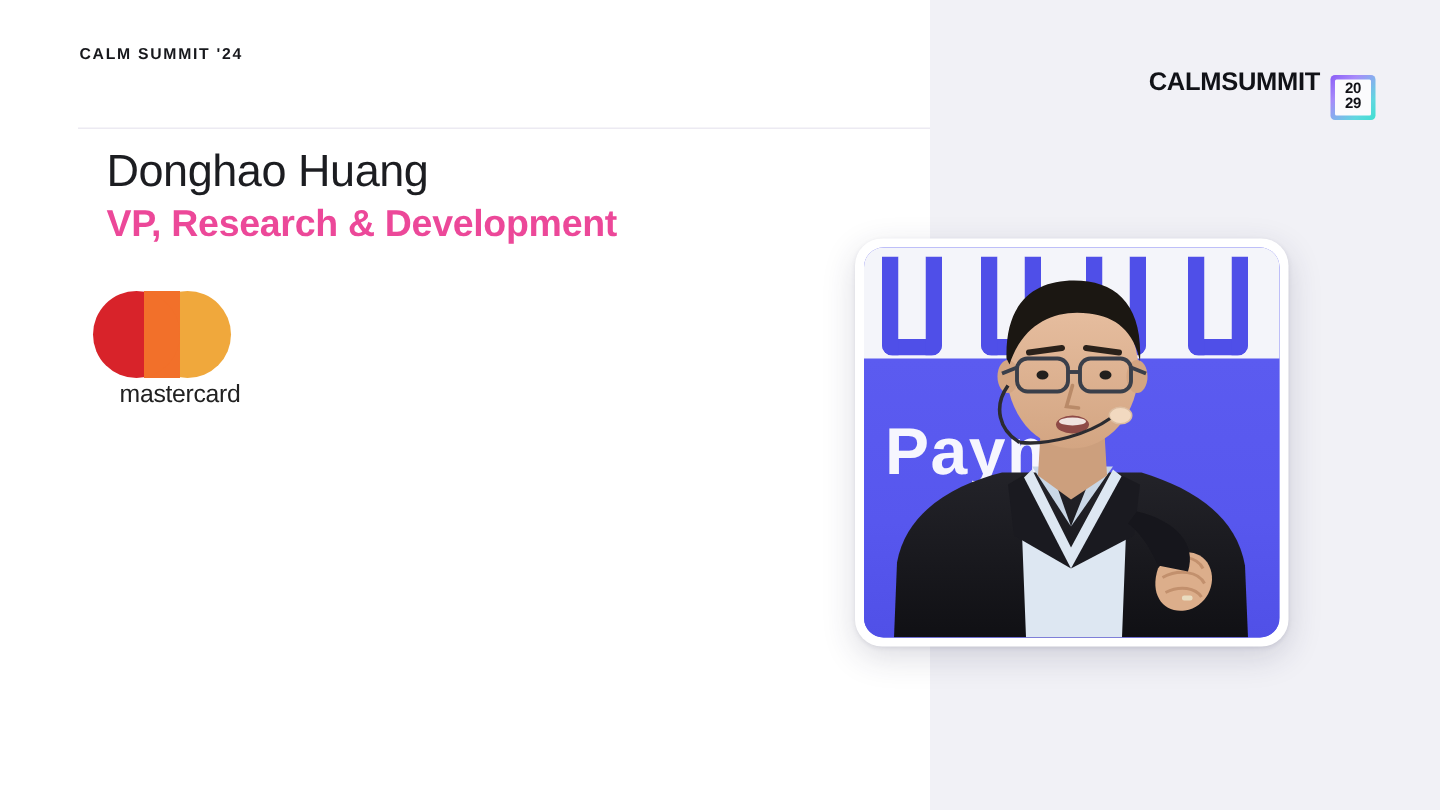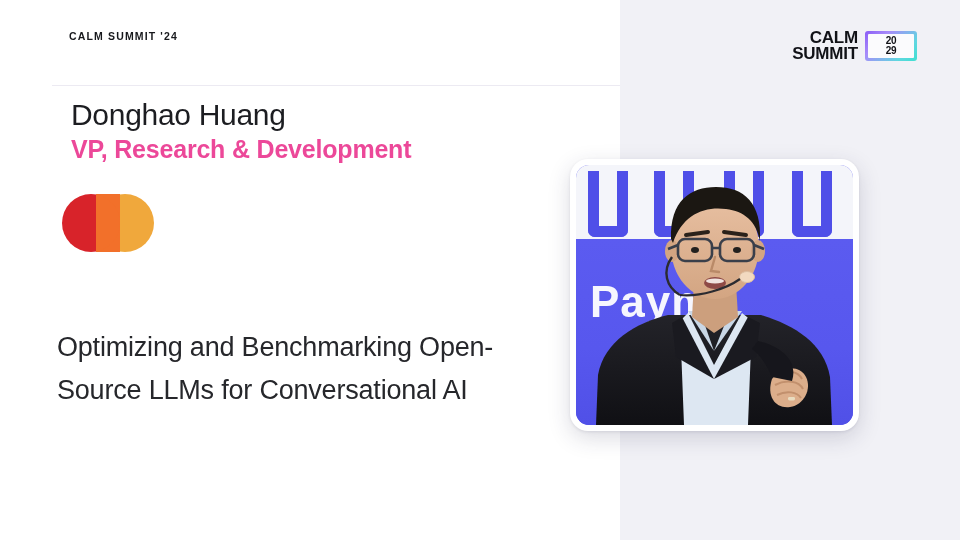--- a/index.html
+++ b/index.html
@@ -31,21 +31,21 @@
     left: 620px;
     top: 0;
     width: 340px;
     height: 540px;
     background: #f1f1f6;
   }
 
   
   .eyebrow {
     position: absolute;
-    left: 69px;
+    left: 53px;
     top: 30px;
     font-size: 10.5px;
     font-weight: bold;
     letter-spacing: 1.15px;
     color: #17181c;
     text-transform: uppercase;
     white-space: nowrap;
   }
 
   
@@ -53,42 +53,43 @@
     position: absolute;
     right: 43px;
     top: 30px;
     display: flex;
     align-items: center;
     gap: 7px;
   }
 
   .event-logo-words {
     display: flex;
-    flex-direction: column;
-    align-items: flex-end;
+    flex-direction: row;
+    align-items: flex-start;
     line-height: 0.95;
     margin-left: 22px;
   }
 
   .event-logo-words span {
     font-size: 17px;
     font-weight: bold;
     letter-spacing: -0.2px;
     color: #111217;
   }
 
   .event-year-box {
-    width: 52px;
+    width: 30px;
     height: 30px;
     border-radius: 3px;
     padding: 3px;
     background: linear-gradient(135deg, #8b5cf6 0%, #a78bfa 30%, #60d7e0 75%, #3fe0d0 100%);
     display: flex;
     align-items: center;
     justify-content: center;
+    margin-top: 20px;
   }
 
   .event-year-inner {
     width: 100%;
     height: 100%;
     background: #fbfbfd;
     border-radius: 1px;
     display: flex;
     flex-direction: column;
     align-items: center;
@@ -301,23 +302,23 @@
 
   <div class="speaker-name">Donghao Huang</div>
   <div class="speaker-role">VP, Research &amp; Development</div>
 
   <div class="company-logo">
     <div class="mc-marks">
       <div class="mc-circle left"></div>
       <div class="mc-circle right"></div>
       <div class="mc-overlap"></div>
     </div>
+    <div class="mc-wordmark">mastercard</div>
   </div>
 
-  <div class="talk-title">Optimizing and Benchmarking Open-Source LLMs for Conversational AI</div>
 
   <div class="photo-card">
     <div class="photo-frame">
 
       <div class="bd-blue"></div>
       <div class="bd-white-band">
         <div class="bd-letter l1"></div>
         <div class="bd-letter l2"></div>
         <div class="bd-letter l3"></div>
         <div class="bd-letter l4"></div>

